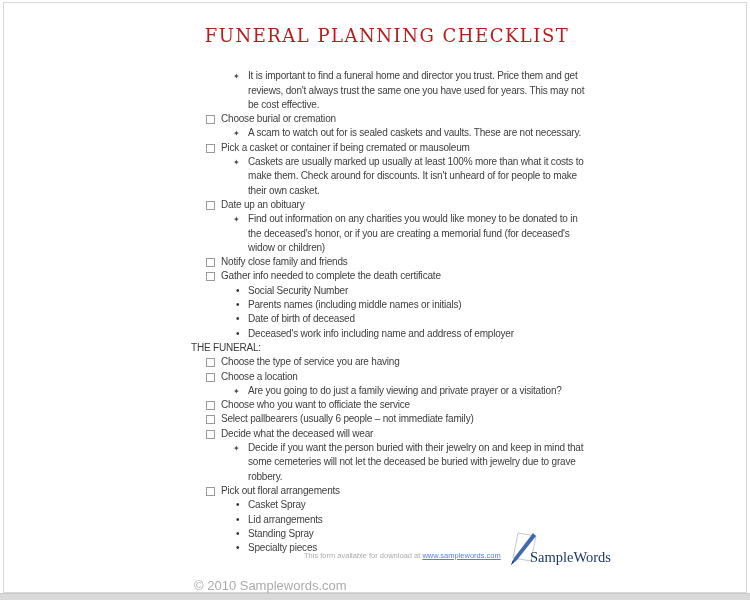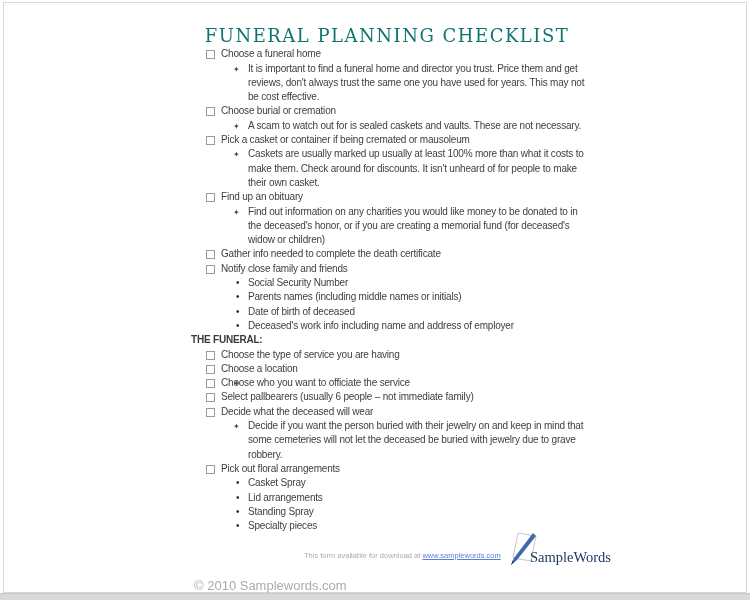--- a/index.html
+++ b/index.html
@@ -17,24 +17,24 @@
     position:absolute;left:0;right:0;bottom:0;height:6px;
     background:#d9d9d9;border-top:1px solid #c9c9c9;
   }
   .content{
     position:absolute;left:182px;top:26px;width:402px;
     font-size:10px;letter-spacing:-0.2px;line-height:14.3px;
   }
   .doc-title{
     font-family:"DejaVu Serif","Liberation Serif",serif;
     font-size:18px;font-weight:400;letter-spacing:1.5px;
-    color:#0f766e;text-align:center;margin:0 0 4px 0;white-space:nowrap;
+    color:#b91c1c;text-align:center;margin:0 0 26px 0;white-space:nowrap;
   }
   .section-heading{
-    font-weight:bold;color:#3a3a3a;margin-left:5px;
+    font-weight:normal;color:#3a3a3a;margin-left:5px;
   }
   .item-row{position:relative;padding-left:35px;}
   .checkbox{
     position:absolute;left:20px;top:3px;width:7px;height:7px;
     border:1px solid #9a9a9a;background:#fff;
   }
   .note-row{position:relative;padding-left:62px;width:338px;}
   .star{
     position:absolute;left:47px;top:1px;font-size:8px;color:#4a4a4a;
   }
@@ -62,38 +62,37 @@
   }
 </style>
 </head>
 <body>
 
 <div class="page">
 
   <div class="content">
     <h1 class="doc-title">FUNERAL PLANNING CHECKLIST</h1>
     <div>
-        <div class="item-row"><span class="checkbox"></span><span class="item-label">Choose a funeral home</span></div>
         <div class="note-row"><span class="star">✦</span><span class="note-text">It is important to find a funeral home and director you trust. Price them and get reviews, don't always trust the same one you have used for years. This may not be cost effective.</span></div>
         <div class="item-row"><span class="checkbox"></span><span class="item-label">Choose burial or cremation</span></div>
         <div class="note-row"><span class="star">✦</span><span class="note-text">A scam to watch out for is sealed caskets and vaults. These are not necessary.</span></div>
         <div class="item-row"><span class="checkbox"></span><span class="item-label">Pick a casket or container if being cremated or mausoleum</span></div>
         <div class="note-row"><span class="star">✦</span><span class="note-text">Caskets are usually marked up usually at least 100% more than what it costs to make them. Check around for discounts. It isn't unheard of for people to make their own casket.</span></div>
-        <div class="item-row"><span class="checkbox"></span><span class="item-label">Find up an obituary</span></div>
+        <div class="item-row"><span class="checkbox"></span><span class="item-label">Date up an obituary</span></div>
         <div class="note-row"><span class="star">✦</span><span class="note-text">Find out information on any charities you would like money to be donated to in the deceased's honor, or if you are creating a memorial fund (for deceased's widow or children)</span></div>
+        <div class="item-row"><span class="checkbox"></span><span class="item-label">Notify close family and friends</span></div>
         <div class="item-row"><span class="checkbox"></span><span class="item-label">Gather info needed to complete the death certificate</span></div>
-        <div class="item-row"><span class="checkbox"></span><span class="item-label">Notify close family and friends</span></div>
         <div class="bullet-row"><span class="dot">•</span><span class="bullet-text">Social Security Number</span></div>
         <div class="bullet-row"><span class="dot">•</span><span class="bullet-text">Parents names (including middle names or initials)</span></div>
         <div class="bullet-row"><span class="dot">•</span><span class="bullet-text">Date of birth of deceased</span></div>
         <div class="bullet-row"><span class="dot">•</span><span class="bullet-text">Deceased's work info including name and address of employer</span></div>
         <div class="section-heading">THE FUNERAL:</div>
         <div class="item-row"><span class="checkbox"></span><span class="item-label">Choose the type of service you are having</span></div>
         <div class="item-row"><span class="checkbox"></span><span class="item-label">Choose a location</span></div>
-        <div class="note-row"><span class="star">✦</span></div>
+        <div class="note-row"><span class="star">✦</span><span class="note-text">Are you going to do just a family viewing and private prayer or a visitation?</span></div>
         <div class="item-row"><span class="checkbox"></span><span class="item-label">Choose who you want to officiate the service</span></div>
         <div class="item-row"><span class="checkbox"></span><span class="item-label">Select pallbearers (usually 6 people – not immediate family)</span></div>
         <div class="item-row"><span class="checkbox"></span><span class="item-label">Decide what the deceased will wear</span></div>
         <div class="note-row"><span class="star">✦</span><span class="note-text">Decide if you want the person buried with their jewelry on and keep in mind that some cemeteries will not let the deceased be buried with jewelry due to grave robbery.</span></div>
         <div class="item-row"><span class="checkbox"></span><span class="item-label">Pick out floral arrangements</span></div>
         <div class="bullet-row"><span class="dot">•</span><span class="bullet-text">Casket Spray</span></div>
         <div class="bullet-row"><span class="dot">•</span><span class="bullet-text">Lid arrangements</span></div>
         <div class="bullet-row"><span class="dot">•</span><span class="bullet-text">Standing Spray</span></div>
         <div class="bullet-row"><span class="dot">•</span><span class="bullet-text">Specialty pieces</span></div>
       </div>

